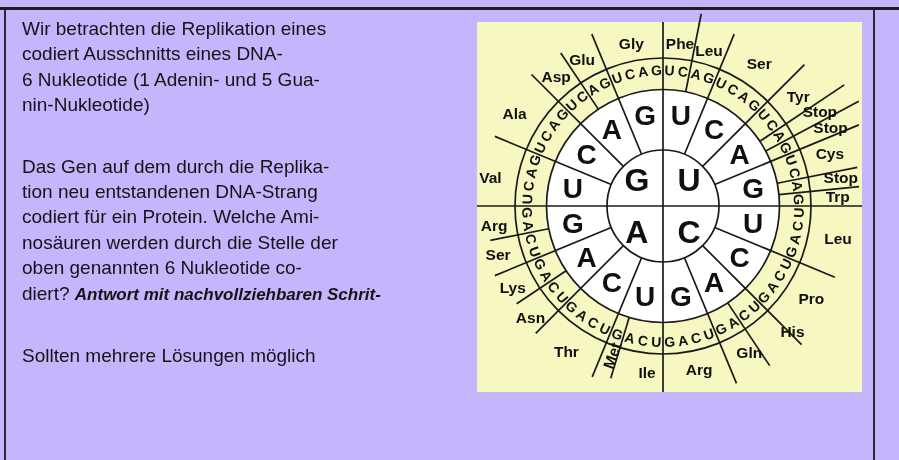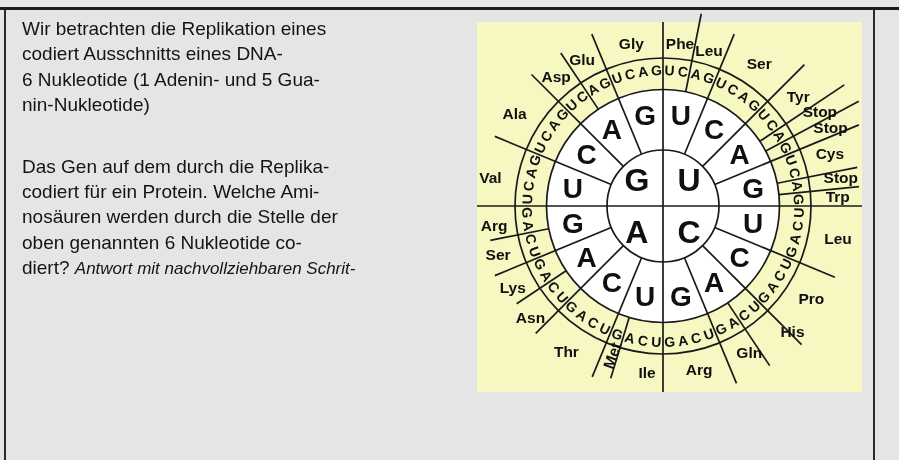--- a/index.html
+++ b/index.html
@@ -1,25 +1,25 @@
 <!DOCTYPE html>
 <html><head>
 <meta charset="utf-8">
 <style>
   html,body{margin:0;padding:0;background:#fff;}
-  .page{position:relative;width:899px;height:460px;background:#e5e5e5;overflow:hidden;
+  .page{position:relative;width:899px;height:460px;background:#c4b5fd;overflow:hidden;
         font-family:"Liberation Sans",sans-serif;}
   .border-top{position:absolute;left:0;top:7px;width:899px;height:3px;background:#1c1c1c;}
   .border-left{position:absolute;left:4px;top:10px;width:2px;height:450px;background:#2a2a2a;}
   .border-right{position:absolute;left:873px;top:10px;width:2px;height:450px;background:#2a2a2a;}
   .textcol{position:absolute;left:22px;top:16px;width:440px;
            font-size:19px;line-height:25.4px;color:#141414;}
   .textcol p{margin:0 0 36px 0;}
   .ln{display:block;white-space:pre;}
-  .it{font-style:italic;font-size:17px;}
+  .it{font-style:italic;font-size:17px;font-weight:bold;}
   .panel{position:absolute;left:477px;top:22px;width:385px;height:370px;background:#f7f7c2;}
   #wheel-svg{display:block;overflow:visible;}
   #wheel-svg text{font-family:"Liberation Sans",sans-serif;font-weight:bold;fill:#101010;}
   #wheel-svg .t1{font-size:32px;}
   #wheel-svg .t2{font-size:28px;}
   #wheel-svg .t3{font-size:14px;}
   #wheel-svg .lab{font-size:15.5px;}
   #wheel-svg line, #wheel-svg circle{stroke:#1a1a1a;stroke-width:1.7;}
 </style>
 </head>
@@ -32,26 +32,28 @@
 
   <div class="textcol">
     <p>
       <span class="ln">Wir betrachten die Replikation eines</span>
       <span class="ln">codiert Ausschnitts eines DNA-</span>
       <span class="ln">6 Nukleotide (1 Adenin- und 5 Gua-</span>
       <span class="ln">nin-Nukleotide)</span>
     </p>
     <p>
       <span class="ln">Das Gen auf dem durch die Replika-</span>
+      <span class="ln">tion neu entstandenen DNA-Strang</span>
       <span class="ln">codiert für ein Protein. Welche Ami-</span>
       <span class="ln">nosäuren werden durch die Stelle der</span>
       <span class="ln">oben genannten 6 Nukleotide co-</span>
       <span class="ln"><span>diert? </span><span class="it">Antwort mit nachvollziehbaren Schrit-</span></span>
     </p>
     <p>
+      <span class="ln">Sollten mehrere Lösungen möglich</span>
     </p>
   </div>
 
   <div class="panel" style="background: rgb(247, 247, 194);">
     <svg id="wheel-svg" width="385" height="370" viewBox="-186 -184 385 370" xmlns="http://www.w3.org/2000/svg">
         <circle cx="0" cy="0" r="148" fill="none"></circle>
         <circle cx="0" cy="0" r="116.5" fill="#ffffff"></circle>
         <circle cx="0" cy="0" r="56" fill="#ffffff"></circle>
         <line x1="22.73" y1="-114.26" x2="38.24" y2="-192.23"></line>
         <line x1="21.43" y1="-51.74" x2="71.18" y2="-171.84"></line>

